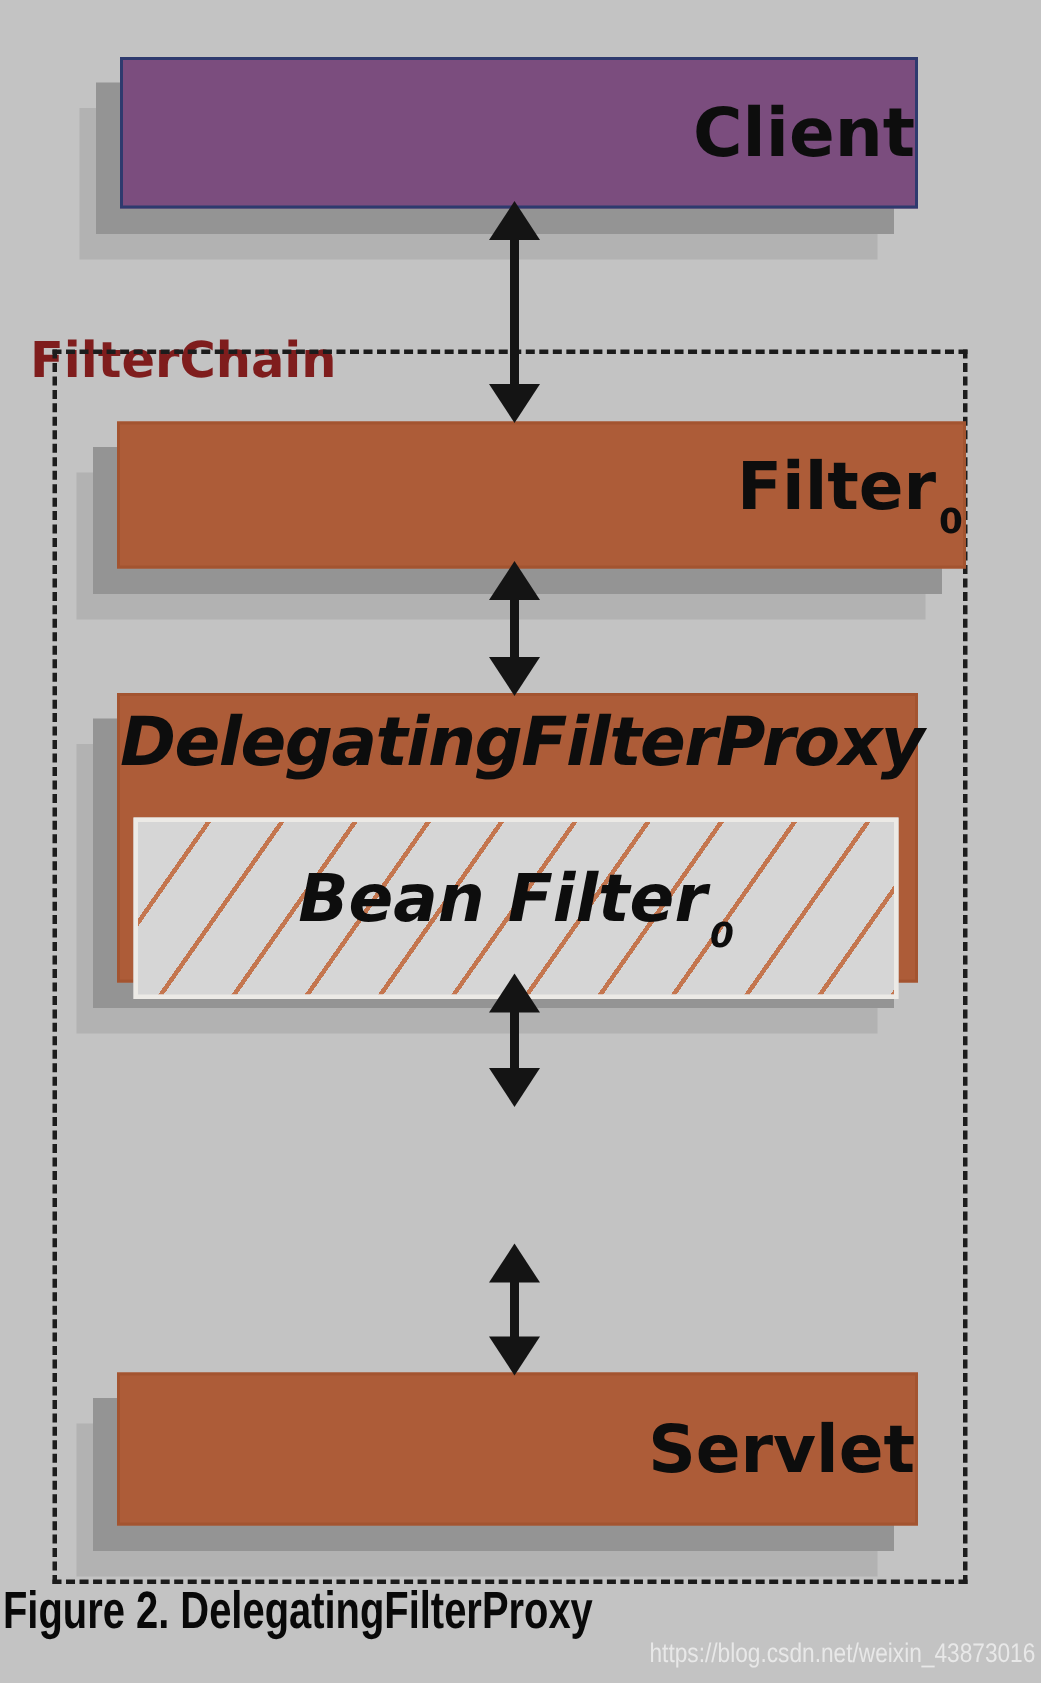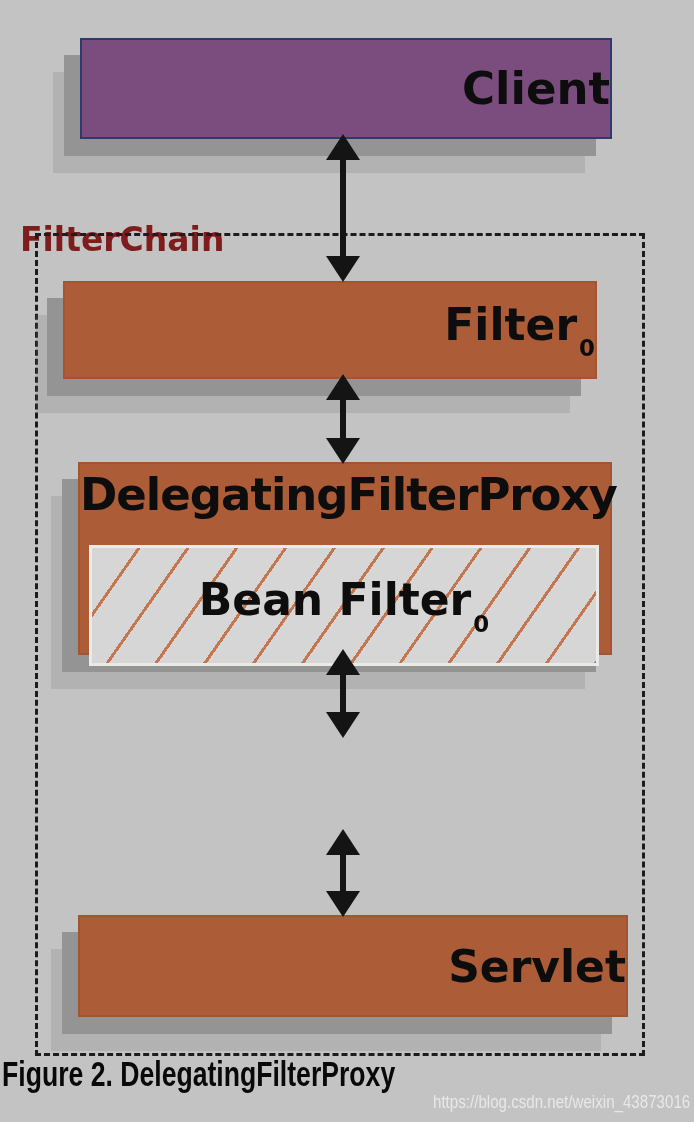--- a/index.html
+++ b/index.html
@@ -17,39 +17,39 @@
     font-weight:bold;color:#0d0d0d;
     box-shadow:-16px 17px 0 #949494, -27px 34px 0 rgba(120,120,120,0.22);
   }
   .node.orange{background:#ad5c38;border:2px solid #a35430;font-size:44px;}
   .node.purple{background:#7b4d7e;border:2px solid #2e3a6e;font-size:45px;}
 
   .sub{font-size:0.52em;vertical-align:-0.7em;margin-left:2px;font-weight:bold;}
 
   
   .client{left:80px;top:38px;width:528px;height:97px;}
-  .filter0{left:63px;top:281px;width:530px;height:94px;}
-  .dfp{left:78px;top:462px;width:530px;height:189px;display:block;}
+  .filter0{left:78px;top:281px;width:530px;height:94px;padding-left:32px;}
+  .dfp{left:78px;top:462px;width:530px;height:189px;display:block;font-style:italic;}
   .dfp-title{
     text-align:center;margin-top:5px;font-weight:bold;font-size:45px;
     line-height:1.15;color:#0d0d0d;letter-spacing:-1px;
   }
   .bean{
     position:absolute;left:9px;top:81px;right:11px;height:121px;
     box-sizing:border-box;
     background-color:#d6d6d6;
     background-image:repeating-linear-gradient(125deg,
       rgba(0,0,0,0) 0px, rgba(0,0,0,0) 37px,
       #c4764f 37px, #c4764f 40px);
     border:3px solid #eceae6;
     display:flex;align-items:center;justify-content:center;
     font-size:44px;font-weight:bold;color:#0d0d0d;
   }
   .filter2{left:78px;top:736px;width:530px;height:94px;}
-  .servlet{left:78px;top:915px;width:530px;height:98px;padding-left:16px;}
+  .servlet{left:78px;top:915px;width:530px;height:98px;}
 
   
   .fc-label{
     position:absolute;left:20px;top:183px;
     font-size:33px;font-weight:bold;color:#7f1d1d;line-height:1.1;margin-top:39px;
   }
   .dashed{
     position:absolute;left:35px;top:233px;width:610px;height:823px;
     box-sizing:border-box;border:3px dashed #1c1c1c;
   }

